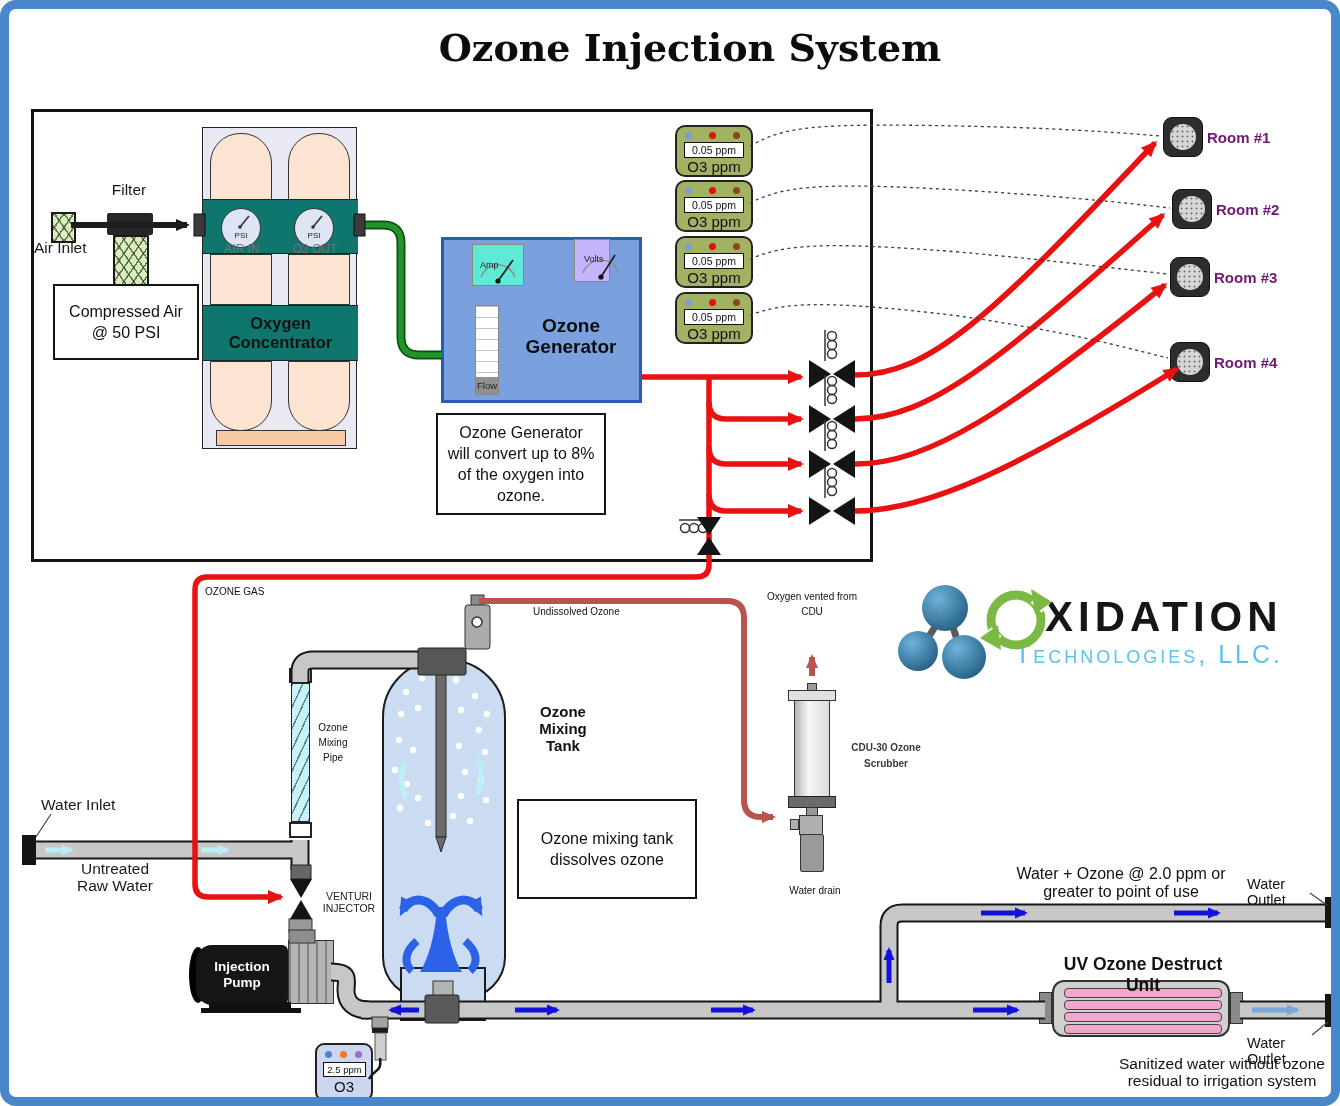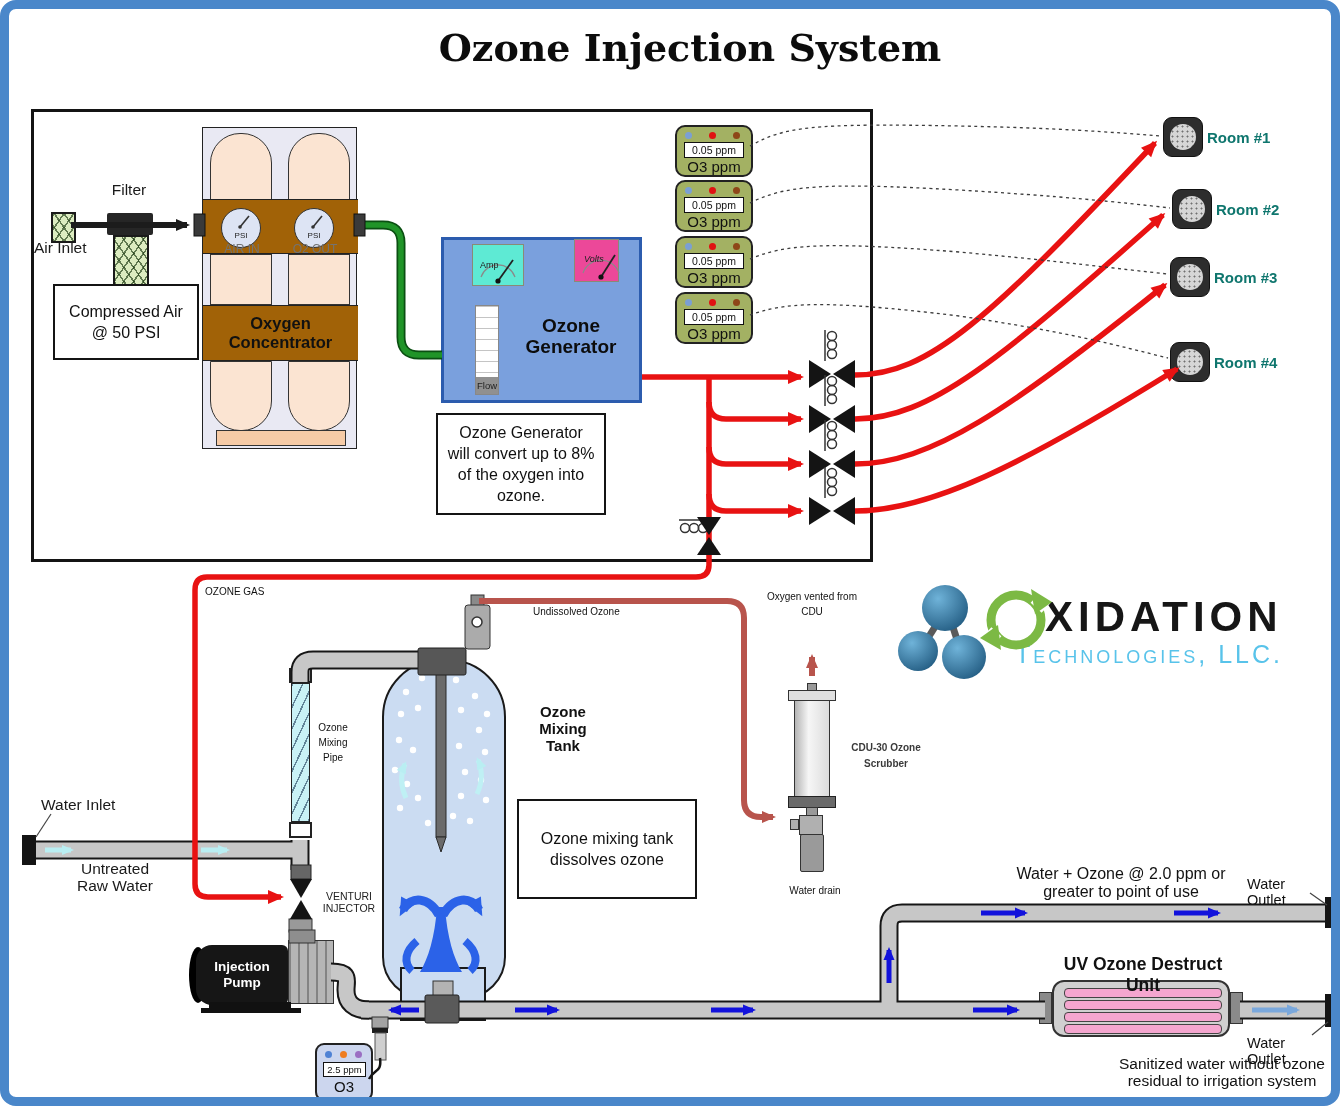--- a/index.html
+++ b/index.html
@@ -8,37 +8,37 @@
   .abs{position:absolute;}
   .lbl{font-size:15.5px;line-height:17px;color:#1a1a1a;}
   .sm{font-size:10px;line-height:15px;}
   .ctr{text-align:center;}
   .title{left:0;right:0;top:16px;text-align:center;font-family:"DejaVu Serif",serif;font-weight:bold;font-size:38px;color:#0c0c0c;padding-left:40px;}
   .sysbox{left:22px;top:100px;width:836px;height:447px;border:3px solid #141414;background:#fff;}
   .notebox{background:#fff;border:2px solid #141414;display:flex;align-items:center;justify-content:center;text-align:center;font-size:16px;line-height:21px;}
   .hatch{background-color:#dcecc0;background-image:repeating-linear-gradient(55deg,rgba(30,60,20,.65) 0 1.5px,transparent 1.5px 8px),repeating-linear-gradient(125deg,rgba(30,60,20,.65) 0 1.5px,transparent 1.5px 8px);border:2px solid #1a1a1a;}
   .conc{left:193px;top:118px;width:155px;height:322px;background:#e9e9f3;border:1.5px solid #222;box-sizing:border-box;}
   .tankcol{position:absolute;background:#fbe4d2;border:1px solid #333;box-sizing:border-box;}
-  .band{position:absolute;left:0;width:155px;background:#a16207;border-top:1.5px solid #222;border-bottom:1.5px solid #222;box-sizing:border-box;}
+  .band{position:absolute;left:0;width:155px;background:#0f766e;border-top:1.5px solid #222;border-bottom:1.5px solid #222;box-sizing:border-box;}
   .psig{position:absolute;width:40px;height:40px;border-radius:50%;background:#dde4f4;border:1.5px solid #333;box-sizing:border-box;}
   .psig .pl{position:absolute;left:0;right:0;top:22px;text-align:center;font-size:8px;color:#222;}
   .portlbl{position:absolute;width:60px;text-align:center;font-size:12px;color:#737373;}
   .gen{left:432px;top:228px;width:201px;height:166px;background:#7aa0dd;border:3px solid #2c5cae;box-sizing:border-box;}
   .gauge-sq{position:absolute;border:1px solid #8a8a76;box-sizing:border-box;}
   .gauge-sq .gl{position:absolute;font-size:9px;color:#222;}
   .flowm{left:466px;top:296px;width:24px;height:90px;background:#fff;border:1.5px solid #888;box-sizing:border-box;background-image:repeating-linear-gradient(to bottom,#c4c4c4 0 1px,transparent 1px 11px);}
   .flowm .ff{position:absolute;left:0;right:0;bottom:0;height:17px;background:#909090;font-size:9.5px;color:#222;text-align:center;line-height:17px;}
   .gentitle{left:496px;top:306px;width:132px;font-weight:bold;font-size:19px;line-height:21px;text-align:center;color:#0c0c0c;}
   .monitor{width:74px;height:48px;background:#a3b163;border:2px solid #222;border-radius:10px;}
   .monitor .dot{position:absolute;top:5px;width:7px;height:7px;border-radius:50%;}
   .mon-display{position:absolute;left:7px;top:15px;width:58px;height:14px;background:#fff;border:1.5px solid #111;font-size:10.5px;line-height:14px;text-align:center;}
   .mon-label{position:absolute;left:0;right:0;top:31px;text-align:center;font-size:15px;color:#111;}
   .room{width:38px;height:38px;background:#2d2d2d;border-radius:9px;border:1px solid #111;}
   .room-core{position:absolute;left:6px;top:6px;width:26px;height:26px;border-radius:50%;background-color:#d6d6d6;background-image:radial-gradient(#707070 0.9px,transparent 1.1px);background-size:5px 5px;}
-  .room-label{font-size:15px;font-weight:600;color:#0f766e;}
+  .room-label{font-size:15px;font-weight:600;color:#701a75;}
   .tank{left:373px;top:650px;width:124px;height:340px;background:#cbdcf2;border:2px solid #1a1a1a;border-radius:58px 58px 42px 42px;box-sizing:border-box;}
   .tankbase{left:391px;top:958px;width:86px;height:54px;background:#cbdcf2;border:2px solid #1a1a1a;box-sizing:border-box;}
   .mixconn{background:#fff;border:2px solid #222;box-sizing:border-box;}
   .mixhatch{left:282px;top:674px;width:19px;height:139px;background-color:#c9f2f6;border:1.5px solid #222;box-sizing:border-box;background-image:repeating-linear-gradient(115deg,rgba(30,60,90,.6) 0 1.5px,transparent 1.5px 9px);}
   .uv{left:1043px;top:971px;width:178px;height:57px;background:#d0d0d0;border:2px solid #333;border-radius:12px;box-sizing:border-box;}
   .uv .lamp{position:absolute;left:10px;width:156px;height:8px;background:#f5a6cf;border:1px solid #444;border-radius:4px;}
   .pumpmotor{left:187px;top:936px;width:92px;height:60px;background:#161616;border-radius:16px 6px 6px 16px;color:#fff;font-weight:bold;font-size:13.5px;line-height:16px;display:flex;align-items:center;justify-content:center;text-align:center;}
   .pumpribs{left:279px;top:931px;width:46px;height:64px;background:#b5b5b5;border:1.5px solid #333;box-sizing:border-box;background-image:repeating-linear-gradient(90deg,rgba(0,0,0,.28) 0 2px,transparent 2px 9px);}
   .mon2{left:306px;top:1034px;width:54px;height:54px;background:#ccd6ee;border:2px solid #222;border-radius:9px;}
   .mon2 .dot{position:absolute;top:6px;width:7px;height:7px;border-radius:50%;}
@@ -99,21 +99,21 @@
 
   <div class="abs gen"></div>
   <div class="gauge-sq" style="left:463px;top:235px;width:52px;height:42px;background:#5eead4;">
     <svg width="50" height="40">
         <path d="M8,32 A18,18 0 0 1 42,32" stroke="#8a8a8a" stroke-width="1.2" fill="none"></path>
         <line x1="25" y1="36" x2="40" y2="15" stroke="#222" stroke-width="1.8"></line>
         <circle cx="25" cy="36" r="2.6" fill="#111"></circle>
       </svg>
     <span class="gl" style="left:7px;top:15px;">Amp</span>
   </div>
-  <div class="gauge-sq" style="left:565px;top:230px;width:45px;height:43px;background:#ec4899;font-style:italic;">
+  <div class="gauge-sq" style="left:565px;top:230px;width:36px;height:43px;background:#c4b5fd;">
     <svg width="52" height="41">
         <path d="M8,33 A19,19 0 0 1 44,33" stroke="#8a8a8a" stroke-width="1.2" fill="none"></path>
         <line x1="26" y1="37" x2="40" y2="15" stroke="#222" stroke-width="1.8"></line>
         <circle cx="26" cy="37" r="2.6" fill="#111"></circle>
       </svg>
     <span class="gl" style="left:9px;top:14px;">Volts</span>
   </div>
   <div class="abs flowm">
     <div class="ff">Flow</div>
   </div>

